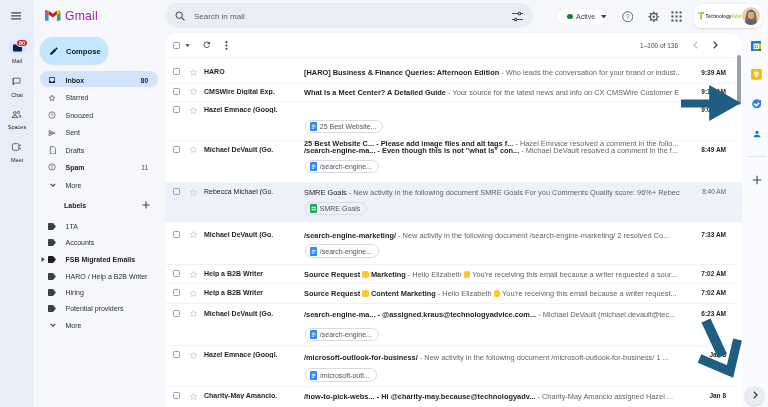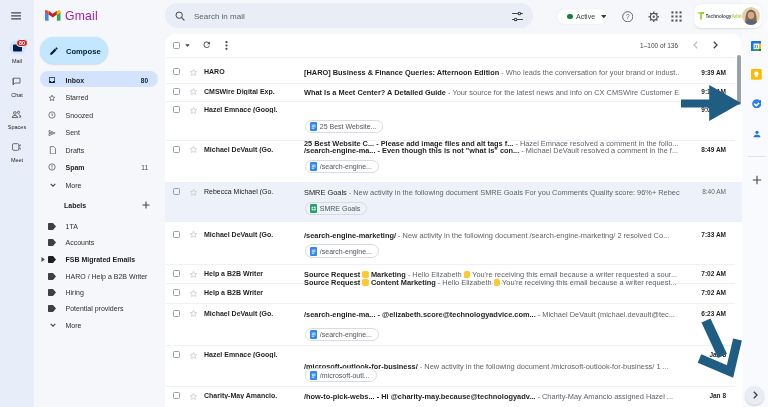--- a/index.html
+++ b/index.html
@@ -351,45 +351,45 @@
   </svg>
 <div class="abs sender nw" style="top:270px;"><b>Help a B2B Writer</b></div>
 <div class="abs subj nw" style="top:270px;"><b>Source Request <span class="emj"></span> Marketing</b> - Hello Elizabeth <span class="emj w"></span> You're receiving this email because a writer requested a sour...</div>
 <div class="abs time" style="top:270.4px;">7:02 AM</div>
 
 <div class="abs cb" style="top:289px;"></div>
 <svg class="abs" style="left:188.5px; top:288.5px;" width="9" height="9" viewBox="0 0 24 24">
     <path fill="none" stroke="#c3c7cc" stroke-width="2" d="M12 3.5l2.6 5.6 6 .7-4.5 4.1 1.2 5.9L12 16.9l-5.3 2.9 1.2-5.9-4.5-4.1 6-.7z"></path>
   </svg>
 <div class="abs sender nw" style="top:289px;"><b>Help a B2B Writer</b></div>
-<div class="abs subj nw" style="top:278px;"><b>Source Request <span class="emj"></span> Content Marketing</b> - Hello Elizabeth <span class="emj w"></span> You're receiving this email because a writer request...</div>
+<div class="abs subj nw" style="top:289px;"><b>Source Request <span class="emj"></span> Content Marketing</b> - Hello Elizabeth <span class="emj w"></span> You're receiving this email because a writer request...</div>
 <div class="abs time" style="top:289.4px;">7:02 AM</div>
 
 <div class="abs cb" style="top:309.5px;"></div>
 <svg class="abs" style="left:188.5px; top:309px;" width="9" height="9" viewBox="0 0 24 24">
     <path fill="none" stroke="#c3c7cc" stroke-width="2" d="M12 3.5l2.6 5.6 6 .7-4.5 4.1 1.2 5.9L12 16.9l-5.3 2.9 1.2-5.9-4.5-4.1 6-.7z"></path>
   </svg>
 <div class="abs sender nw" style="top:309.5px;"><b>Michael DeVault (Go.</b></div>
-<div class="abs subj nw" style="top:309.5px;"><b>/search-engine-ma... - @elizabeth.score@technologyadvice.com...</b> - Michael DeVault (michael.devault@tec...</div>
+<div class="abs subj nw" style="top:309.5px;"><b>/search-engine-ma... - @assigned.kraus@technologyadvice.com...</b> - Michael DeVault (michael.devault@tec...</div>
 <div class="abs time" style="top:309.9px;">6:23 AM</div>
 <div class="abs chip" style="top:327.75px;"><svg width="7.3" height="9" viewBox="0 0 7 8.5">
       <rect width="7" height="8.5" rx="1.2" fill="#3086f6"></rect>
       <g stroke="#fff" stroke-width="0.8">
         <line x1="1.7" y1="3" x2="5.3" y2="3"></line>
         <line x1="1.7" y1="4.5" x2="5.3" y2="4.5"></line>
         <line x1="1.7" y1="6" x2="4" y2="6"></line>
       </g>
     </svg>/search-engine...</div>
 
 <div class="abs cb" style="top:351px;"></div>
 <svg class="abs" style="left:188.5px; top:350.5px;" width="9" height="9" viewBox="0 0 24 24">
     <path fill="none" stroke="#c3c7cc" stroke-width="2" d="M12 3.5l2.6 5.6 6 .7-4.5 4.1 1.2 5.9L12 16.9l-5.3 2.9 1.2-5.9-4.5-4.1 6-.7z"></path>
   </svg>
 <div class="abs sender nw" style="top:351px;"><b>Hazel Emnace (Googl.</b></div>
-<div class="abs subj nw" style="top:362px;"><b>/microsoft-outlook-for-business/</b> - New activity in the following document /microsoft-outlook-for-business/ 1 ...</div>
+<div class="abs subj nw" style="top:353px;"><b>/microsoft-outlook-for-business/</b> - New activity in the following document /microsoft-outlook-for-business/ 1 ...</div>
 <div class="abs time" style="top:351.4px;">Jan 8</div>
 <div class="abs chip" style="top:368.25px;"><svg width="7.3" height="9" viewBox="0 0 7 8.5">
       <rect width="7" height="8.5" rx="1.2" fill="#3086f6"></rect>
       <g stroke="#fff" stroke-width="0.8">
         <line x1="1.7" y1="3" x2="5.3" y2="3"></line>
         <line x1="1.7" y1="4.5" x2="5.3" y2="4.5"></line>
         <line x1="1.7" y1="6" x2="4" y2="6"></line>
       </g>
     </svg>/microsoft-outl...</div>
 

